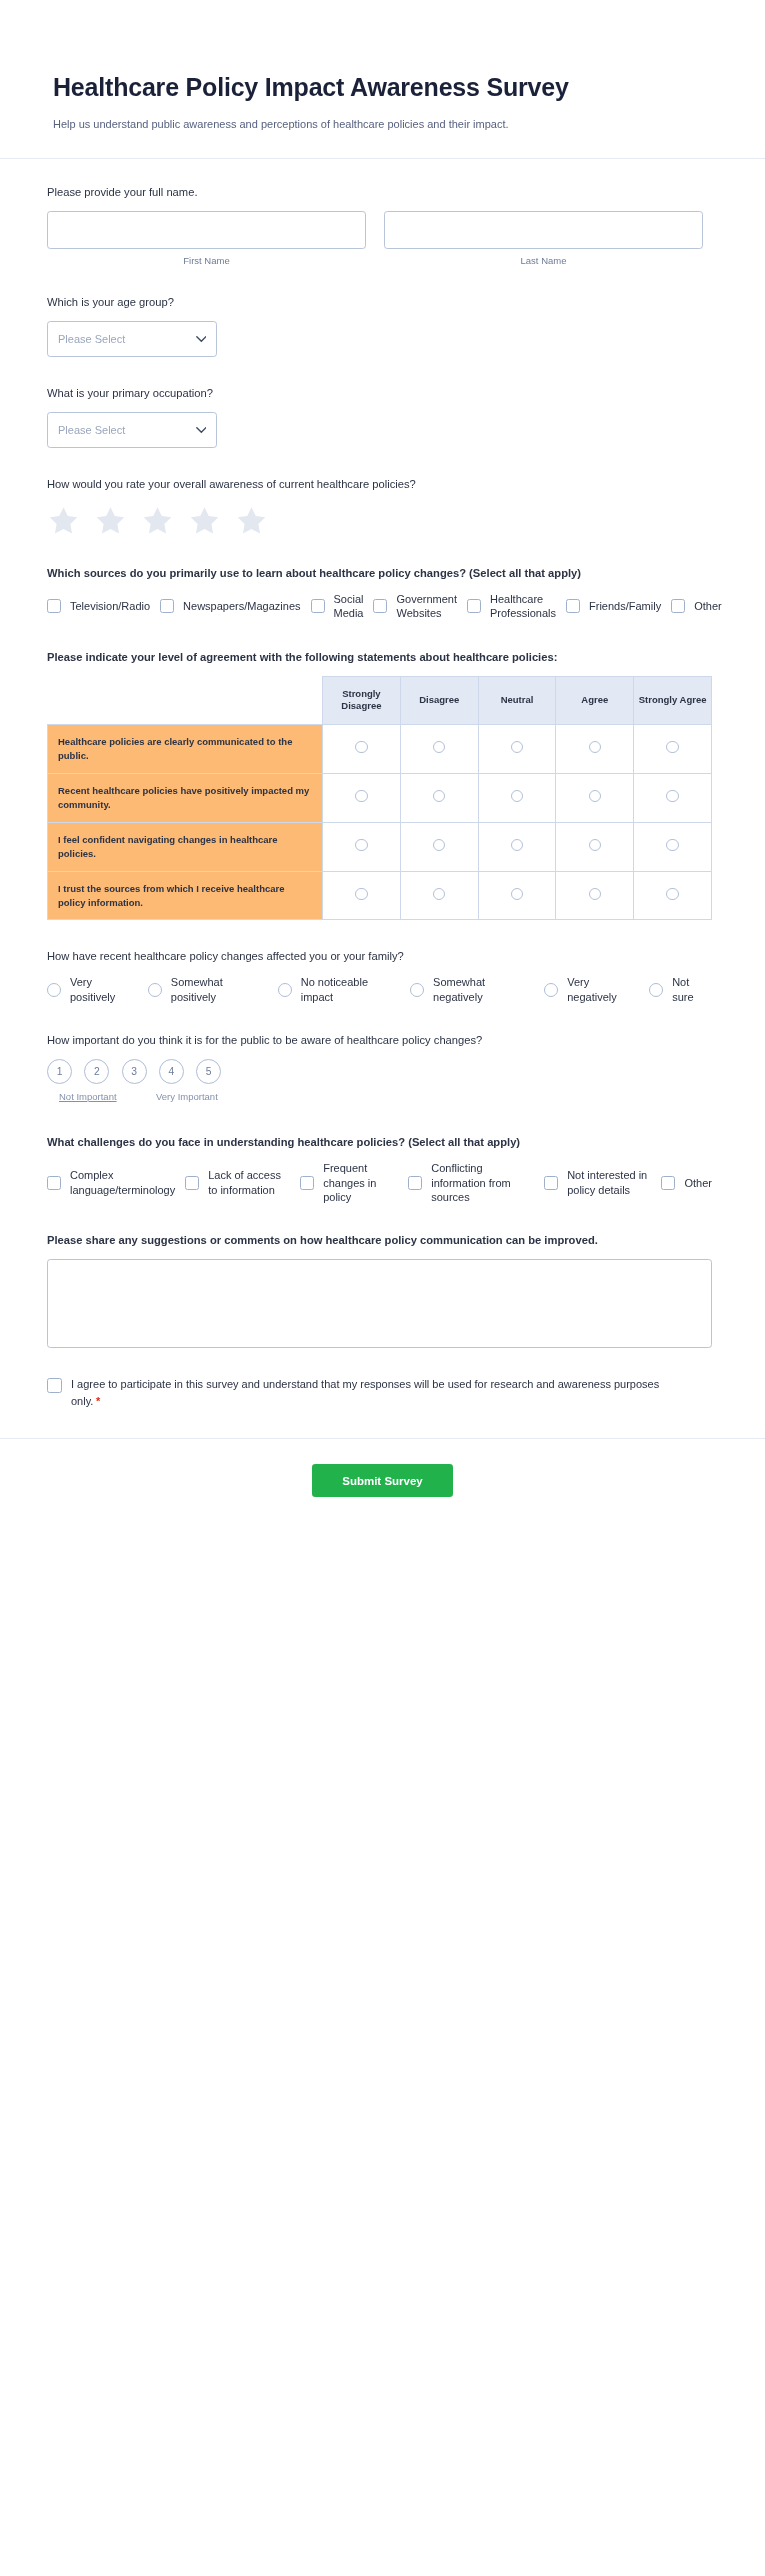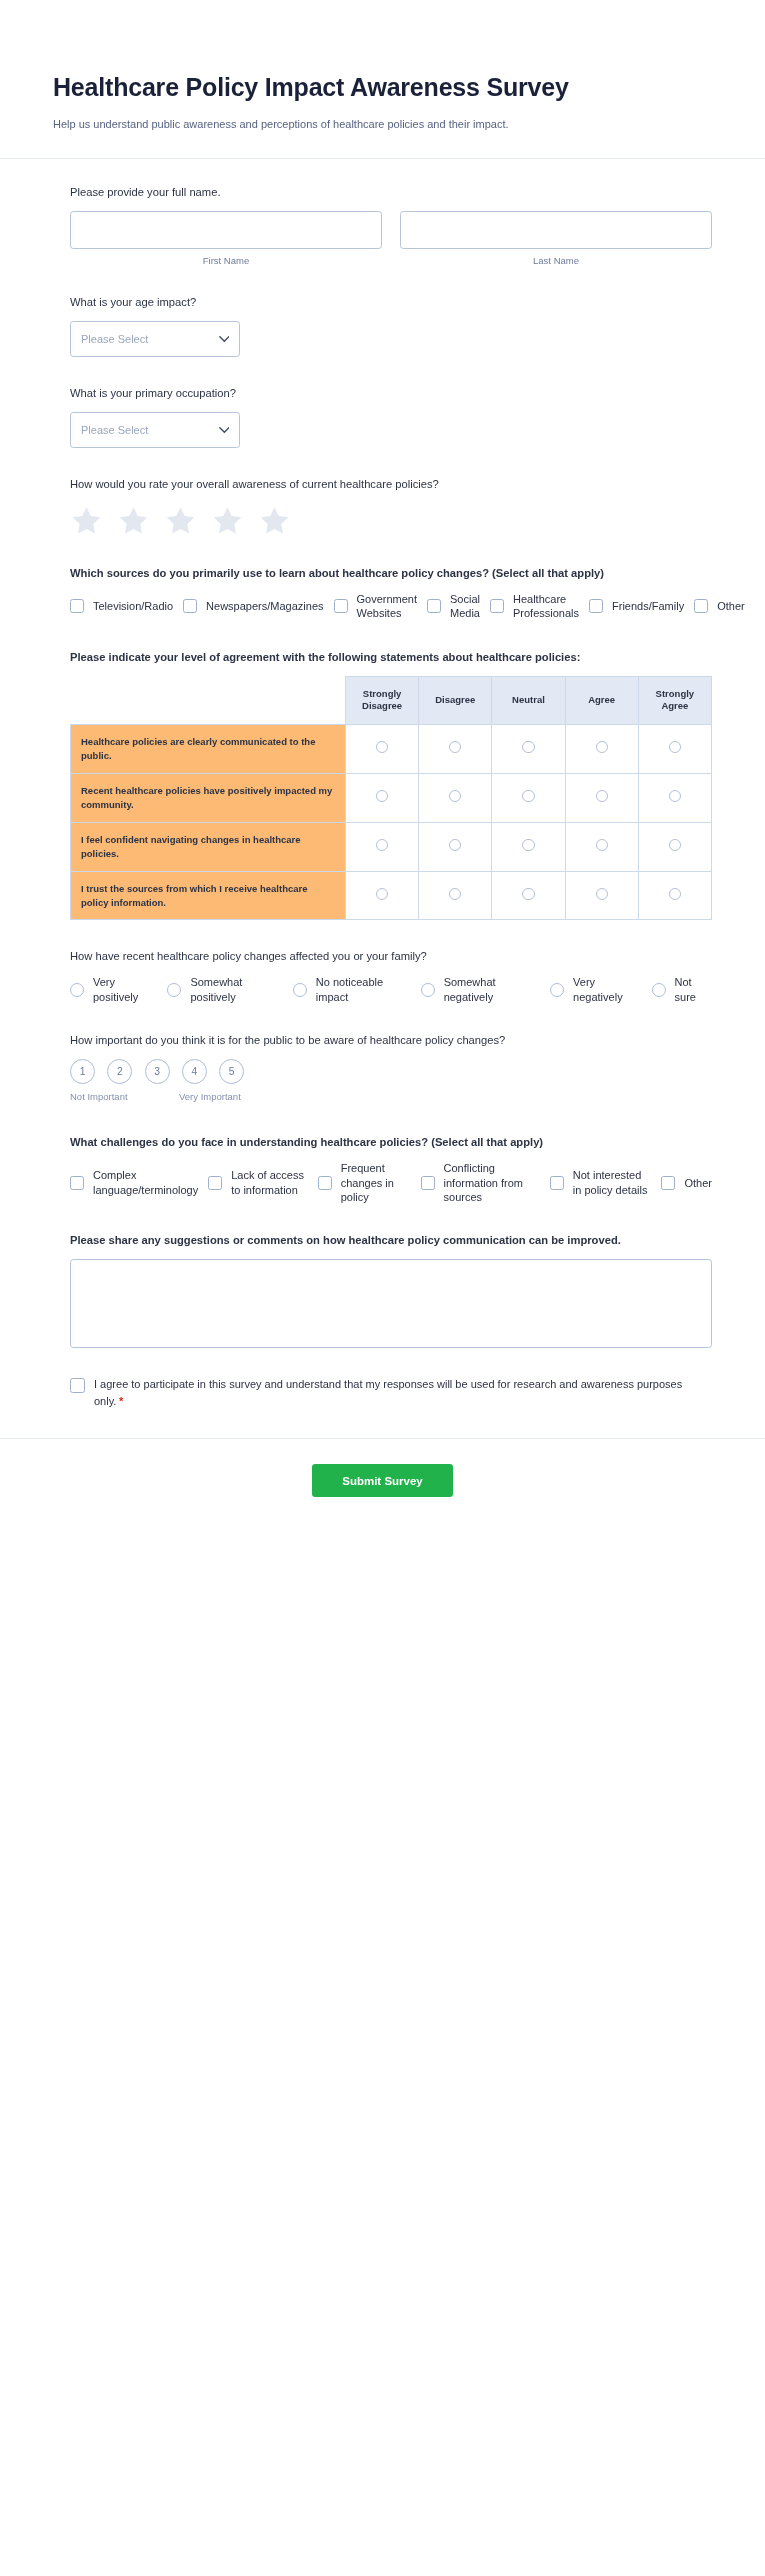--- a/index.html
+++ b/index.html
@@ -17,21 +17,21 @@
     font-size: 25px; font-weight: bold; line-height: 1.35;
     color: #1b2138; letter-spacing: -0.2px; max-width: 527px;
   }
   .form-subtitle {
     margin-top: 11.5px; font-size: 11px; line-height: 1.55;
     color: #576280; max-width: 543px; font-weight: normal;
   }
   .header-rule { height: 0.8px; background: #e6eaf2; margin: 0; }
 
   
-  .form-body { padding: 25px 53px 0 70px; }
+  .form-body { padding: 25px 53px 0 47px; }
   .q-block { margin-bottom: 28px; }
   .q-label {
     font-size: 11.2px; font-weight: bold; color: #2c3345;
     line-height: 1.45; margin-bottom: 10.7px; max-width: 675px;
   }
   .q-label.normal { font-weight: normal; }
   .req-star { color: #e1270f; font-weight: bold; margin-left: 2.5px; }
 
   
   .name-row { display: flex; gap: 18px; }
@@ -101,21 +101,21 @@
 
   
   .scale-row { display: flex; gap: 12.3px; }
   .scale-circle {
     width: 25px; height: 25px; border: 0.8px solid #aebdd6; border-radius: 50%;
     display: flex; align-items: center; justify-content: center;
     font-size: 10.3px; color: #6b7b99; background: #fff;
   }
   .scale-labels { position: relative; height: 15px; margin-top: 7.4px; width: 222px; }
   .scale-labels span { position: absolute; font-size: 9.5px; color: #8491ad; }
-  .lbl-low { left: 0; }
+  .lbl-low { left: 12px; text-decoration: underline; }
   .lbl-high { left: 109px; text-align: center; }
 
   
   .ta {
     width: 100%; height: 89px; border: 0.8px solid #b8c4d9; border-radius: 3.3px;
     background: #fff; resize: none; padding: 8.2px 10px;
     font-family: "Liberation Sans", sans-serif; font-size: 11px; color: #2c3345;
     outline: none; display: block;
   }
 
@@ -156,21 +156,21 @@
           <div class="sub-label">First Name</div>
         </div>
         <div class="name-col">
           <input class="text-input" type="text" placeholder="" style="">
           <div class="sub-label">Last Name</div>
         </div>
       </div>
     </div>
 
     <div class="q-block">
-      <div class="q-label normal">What is your age impact?</div>
+      <div class="q-label normal">Which is your age group?</div>
       <div class="select-wrap">
         <div class="select-box">Please Select</div>
         <span class="chev">
           <svg width="10.7" height="7.4" viewBox="0 0 13 9">
               <path d="M1 1.5 L6.5 7 L12 1.5" fill="none" stroke="#3f4a63" stroke-width="1.7" stroke-linecap="round"></path>
             </svg>
         </span>
       </div>
     </div>
 
@@ -223,25 +223,25 @@
           <div class="opt-row">
             <span class="cb"></span>
             <span class="opt-text">Television/Radio</span>
           </div>
           <div class="opt-row">
             <span class="cb"></span>
             <span class="opt-text">Newspapers/Magazines</span>
           </div>
           <div class="opt-row">
             <span class="cb"></span>
+            <span class="opt-text">Social Media</span>
+          </div>
+          <div class="opt-row">
+            <span class="cb"></span>
             <span class="opt-text">Government Websites</span>
-          </div>
-          <div class="opt-row">
-            <span class="cb"></span>
-            <span class="opt-text">Social Media</span>
           </div>
           <div class="opt-row">
             <span class="cb"></span>
             <span class="opt-text">Healthcare Professionals</span>
           </div>
           <div class="opt-row">
             <span class="cb"></span>
             <span class="opt-text">Friends/Family</span>
           </div>
           <div class="opt-row">

